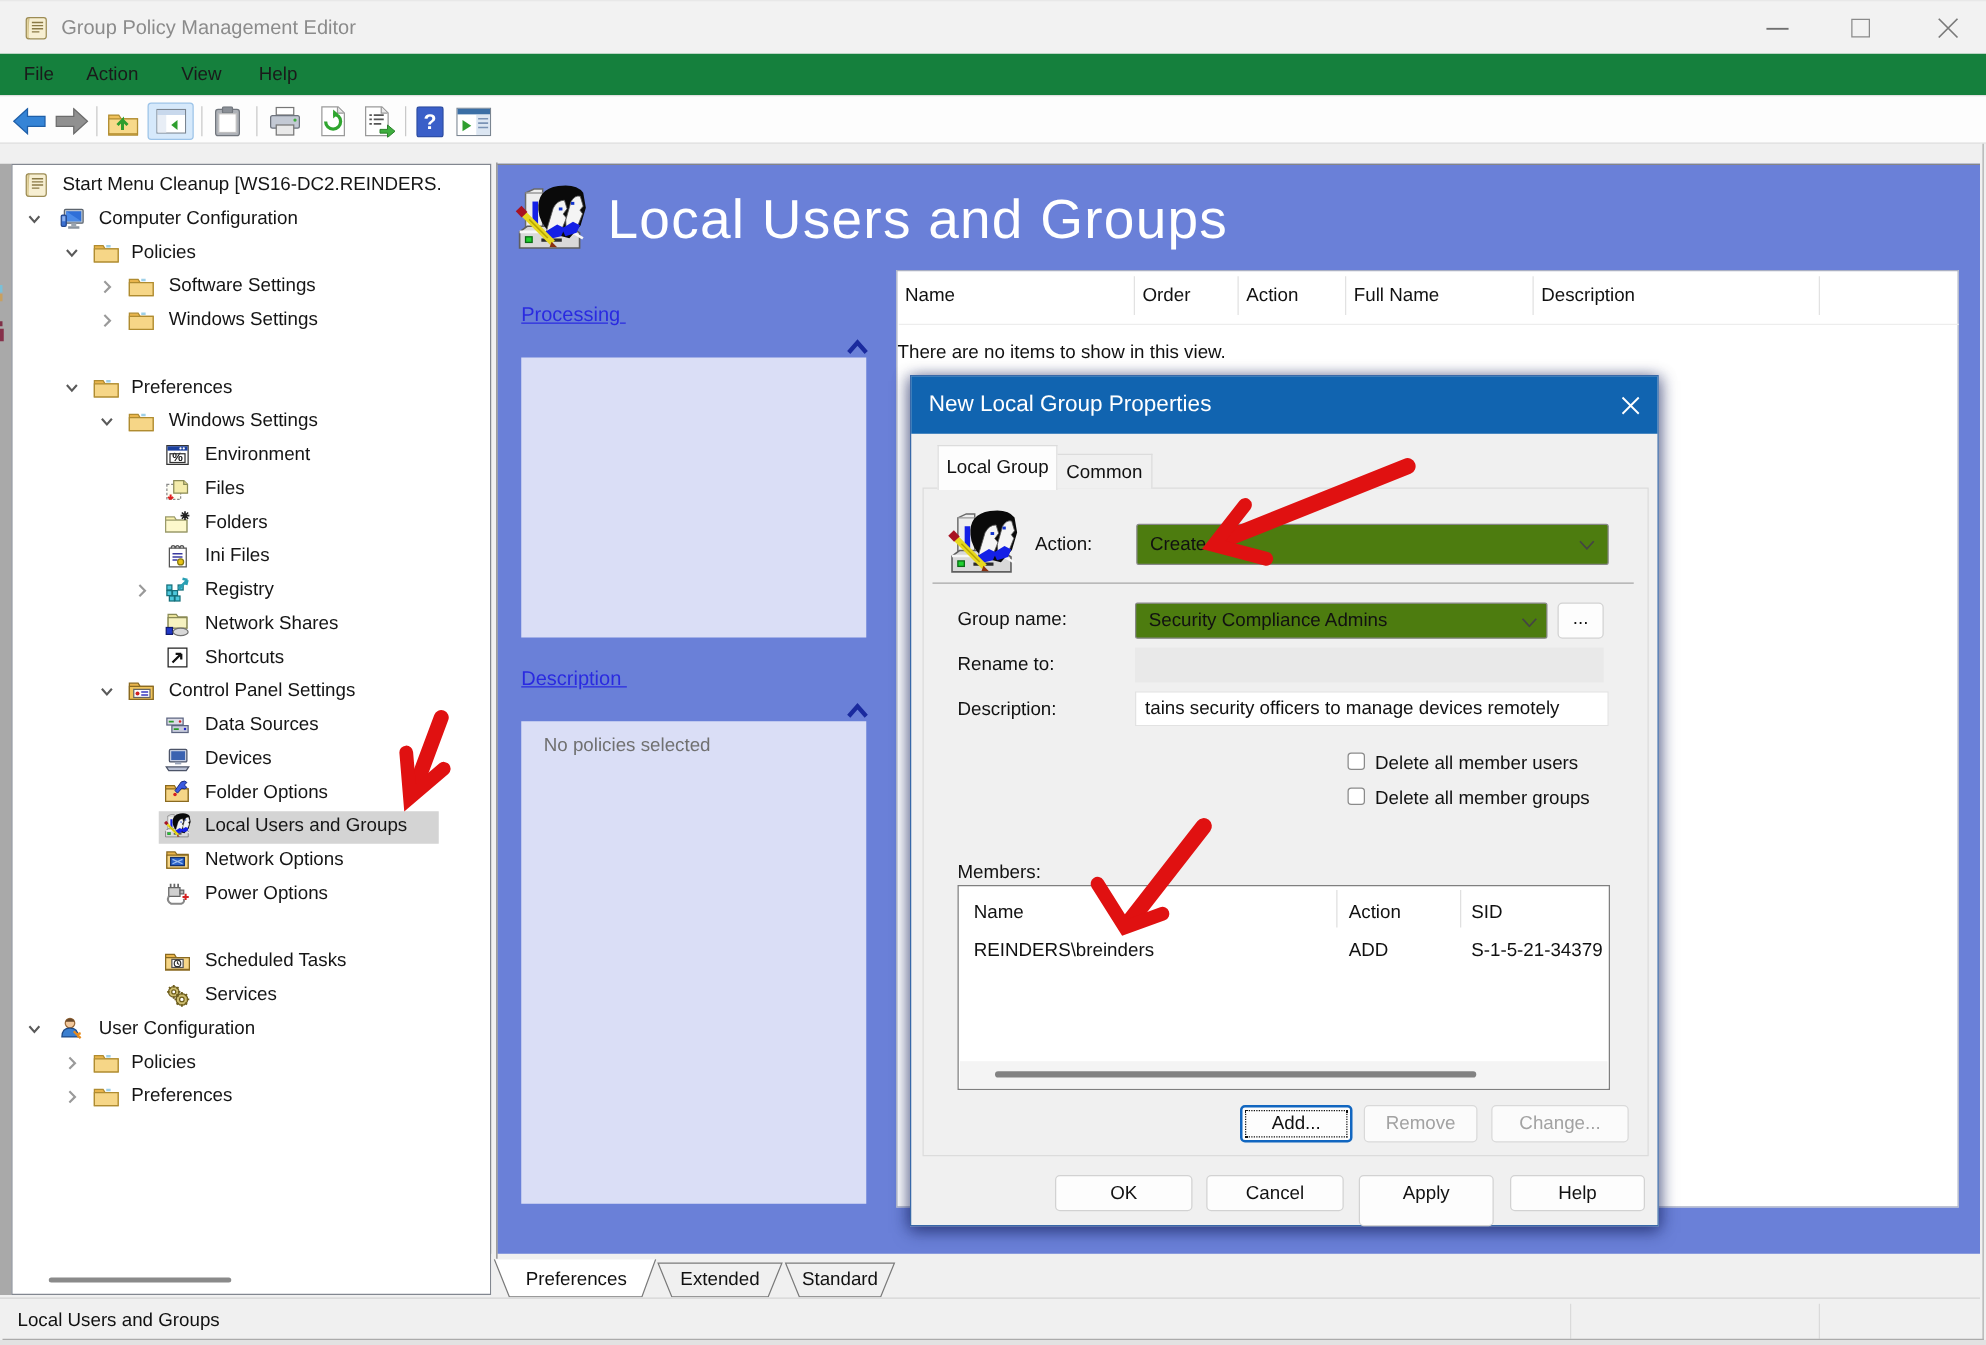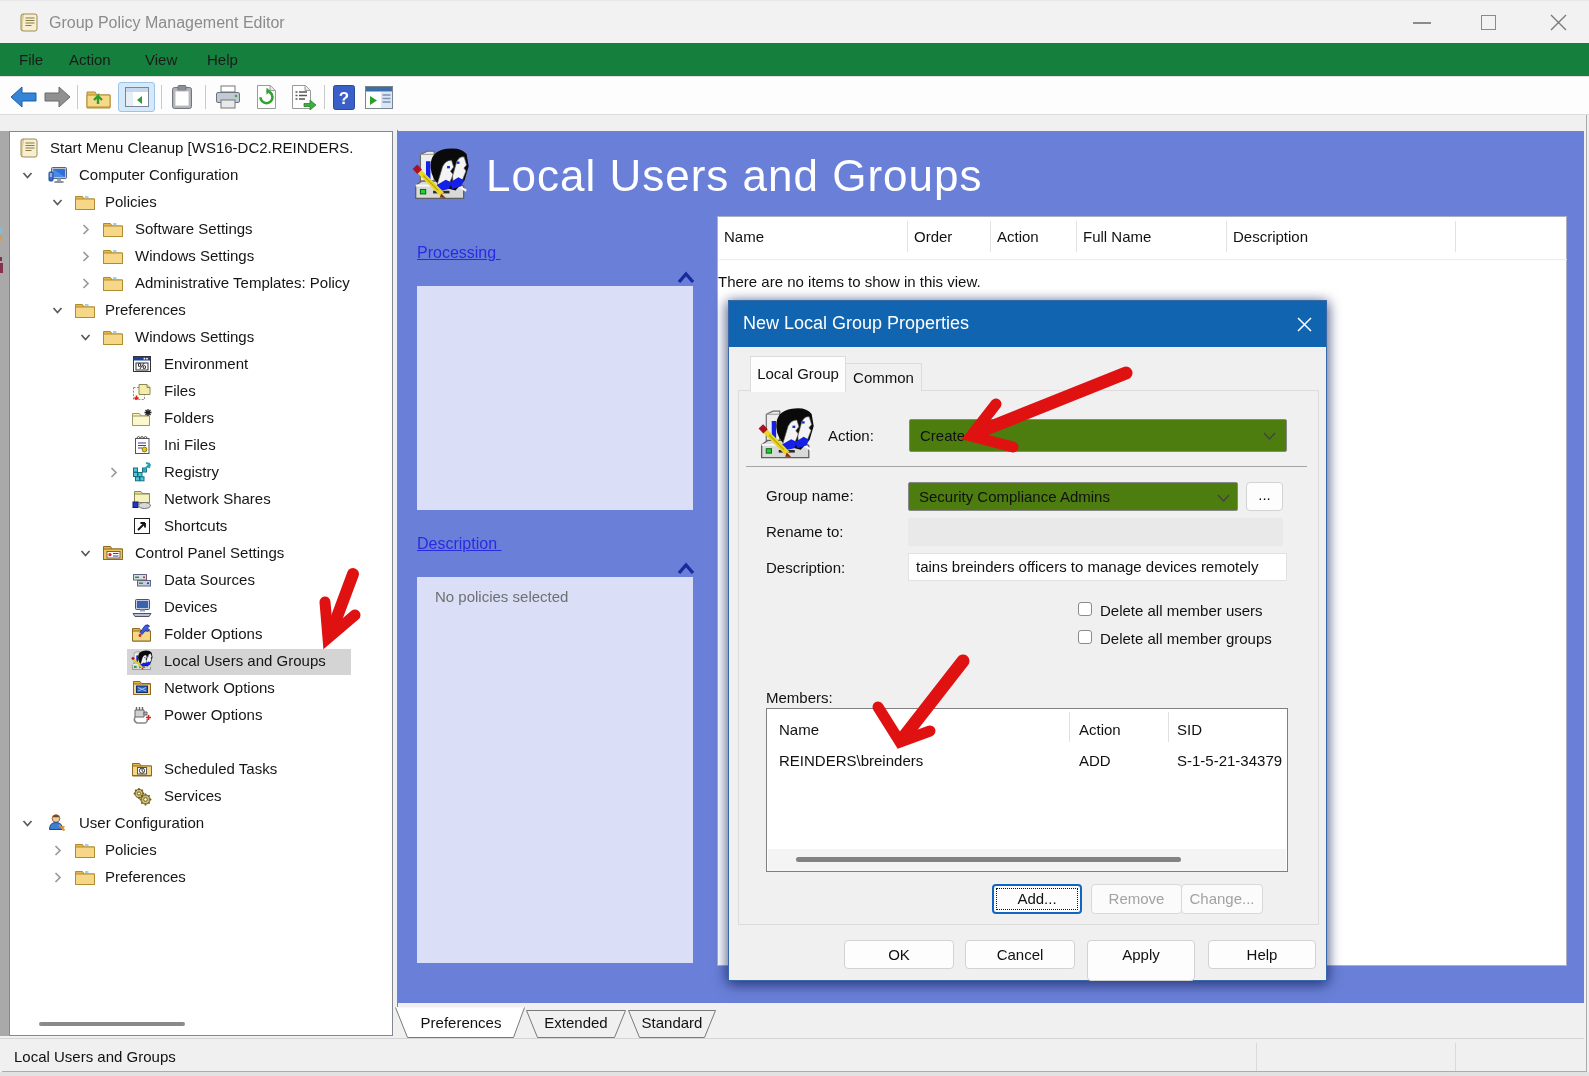--- a/index.html
+++ b/index.html
@@ -311,29 +311,20 @@
     </div>
 <div class="tr" style="top:111px">
       <svg class="chv" style="left:69px" viewBox="0 0 13 13">
         <path d="M4.5,2 L9,6.5 L4.5,11" fill="none" stroke="#9a9a9a" stroke-width="1.7"></path>
       </svg>
       <svg class="tico" style="left:92px">
         <use href="#s-folder"></use>
       </svg>
       <span class="trl" style="left:125px">Windows Settings</span>
     </div>
-<div class="tr" style="top:138px">
-      <svg class="chv" style="left:69px" viewBox="0 0 13 13">
-        <path d="M4.5,2 L9,6.5 L4.5,11" fill="none" stroke="#9a9a9a" stroke-width="1.7"></path>
-      </svg>
-      <svg class="tico" style="left:92px">
-        <use href="#s-folder"></use>
-      </svg>
-      <span class="trl" style="left:125px">Administrative Templates: Policy</span>
-    </div>
 <div class="tr" style="top:165px">
       <svg class="chv" style="left:41px" viewBox="0 0 13 13">
         <path d="M2.5,4 L6.5,8.5 L10.5,4" fill="none" stroke="#5a5a5a" stroke-width="1.7"></path>
       </svg>
       <svg class="tico" style="left:64px">
         <use href="#s-folder"></use>
       </svg>
       <span class="trl" style="left:95px">Preferences</span>
     </div>
 <div class="tr" style="top:192px">
@@ -544,41 +535,41 @@
  <div class="abs" style="left:17px;top:165px;width:561px;height:1px;background:#a6a6a6"></div>
  <span class="dlbl" style="left:37px;top:186px">Group name:</span>
  <div class="combo" style="left:179px;top:181px;width:330px;height:29px;line-height:27px;padding-left:10px">Security Compliance Admins</div>
  <svg class="abs" style="left:488px;top:193px" width="13" height="8" viewBox="0 0 13 8">
       <path d="M1,1 L6.5,7 L12,1" fill="none" stroke="#444" stroke-width="1.4"></path>
     </svg>
  <div class="btn" style="left:517px;top:181px;width:37px;height:29px;line-height:24px">...</div>
  <span class="dlbl" style="left:37px;top:222px">Rename to:</span>
  <div class="abs" style="left:179px;top:217px;width:375px;height:28px;background:#e9e9e9"></div>
  <span class="dlbl" style="left:37px;top:258px">Description:</span>
- <div class="abs" style="left:179px;top:252px;width:379px;height:28px;background:#fff;border:1px solid #e2e2e2;box-sizing:border-box;font-size:15px;color:#111;line-height:26px;padding-left:7px;overflow:hidden;white-space:nowrap">tains breinders officers to manage devices remotely</div>
+ <div class="abs" style="left:179px;top:252px;width:379px;height:28px;background:#fff;border:1px solid #e2e2e2;box-sizing:border-box;font-size:15px;color:#111;line-height:26px;padding-left:7px;overflow:hidden;white-space:nowrap">tains security officers to manage devices remotely</div>
  <div class="cb" style="left:349px;top:301px"></div>
  <span class="dlbl" style="left:371px;top:301px">Delete all member users</span>
  <div class="cb" style="left:349px;top:329px"></div>
  <span class="dlbl" style="left:371px;top:329px">Delete all member groups</span>
  <span class="dlbl" style="left:37px;top:388px">Members:</span>
  <div class="abs" style="left:37px;top:407px;width:522px;height:164px;background:#fff;border:1px solid #7f7f7f;box-sizing:border-box;overflow:hidden">
   <span class="dlbl" style="left:12px;top:12px">Name</span>
   <span class="dlbl" style="left:312px;top:12px">Action</span>
   <span class="dlbl" style="left:410px;top:12px">SID</span>
   <div class="abs" style="left:302px;top:3px;width:1px;height:30px;background:#e0e0e0"></div>
   <div class="abs" style="left:401px;top:3px;width:1px;height:30px;background:#e0e0e0"></div>
   <span class="dlbl" style="left:12px;top:43px">REINDERS\breinders</span>
   <span class="dlbl" style="left:312px;top:43px">ADD</span>
   <span class="dlbl" style="left:410px;top:43px;width:115px;overflow:hidden;white-space:nowrap;display:inline-block">S-1-5-21-34379</span>
   <div class="abs" style="left:1px;top:140px;width:518px;height:22px;background:#f4f4f4"></div>
   <div class="abs" style="left:29px;top:148px;width:385px;height:5px;background:#828282;border-radius:2.5px"></div>
  </div>
  <div class="btn" style="left:263px;top:583px;width:90px;height:30px;line-height:26px;border:2px solid #1166c0;outline:1px dotted #111;outline-offset:-5px">Add...</div>
  <div class="btn dis" style="left:362px;top:583px;width:91px;height:30px;line-height:28px">Remove</div>
- <div class="btn dis" style="left:452px;top:583px;width:82px;height:30px;line-height:28px">Change...</div>
+ <div class="btn dis" style="left:464px;top:583px;width:110px;height:30px;line-height:28px">Change...</div>
  <div class="btn" style="left:115px;top:639px;width:110px;height:29px;line-height:27px">OK</div>
  <div class="btn" style="left:236px;top:639px;width:110px;height:29px;line-height:27px">Cancel</div>
  <div class="btn" style="left:358px;top:639px;width:108px;height:41px;line-height:27px">Apply</div>
  <div class="btn" style="left:479px;top:639px;width:108px;height:29px;line-height:27px">Help</div>
 </div>
 <svg class="abs" style="left:0;top:0;z-index:99;pointer-events:none" width="1589" height="1076" viewBox="0 0 1589 1076">
  <g stroke="#e01111" fill="none" stroke-linecap="round">
   <path d="M353,574 L331,633" stroke-width="12"></path>
   <path d="M325,602 L328,638 L355,615" stroke-width="11"></path>
   <path d="M1126,373 L976,433" stroke-width="13"></path>

